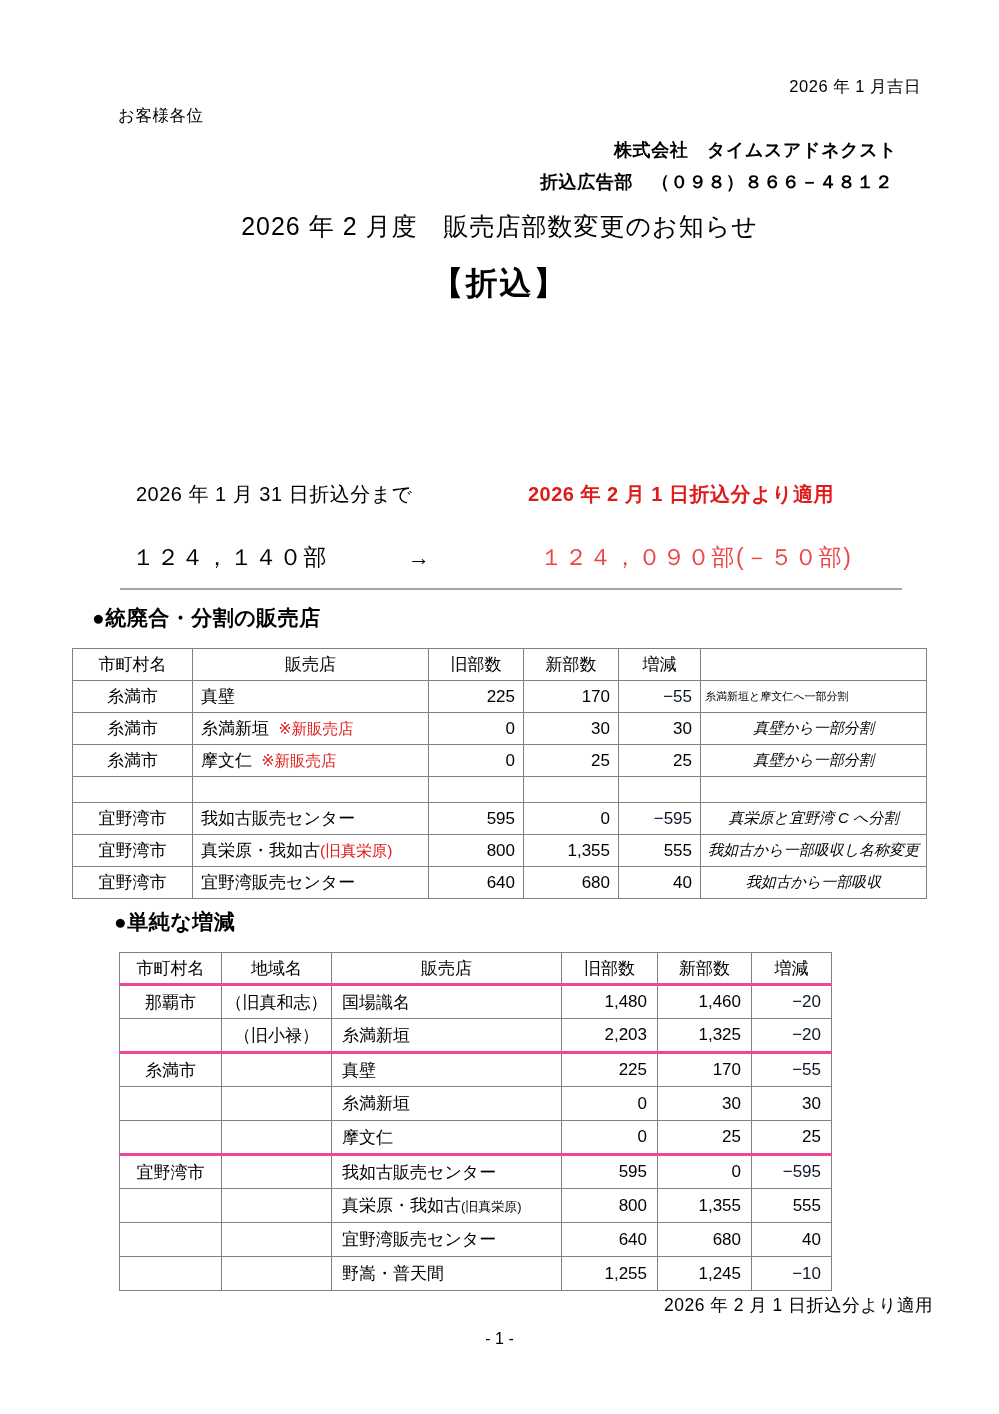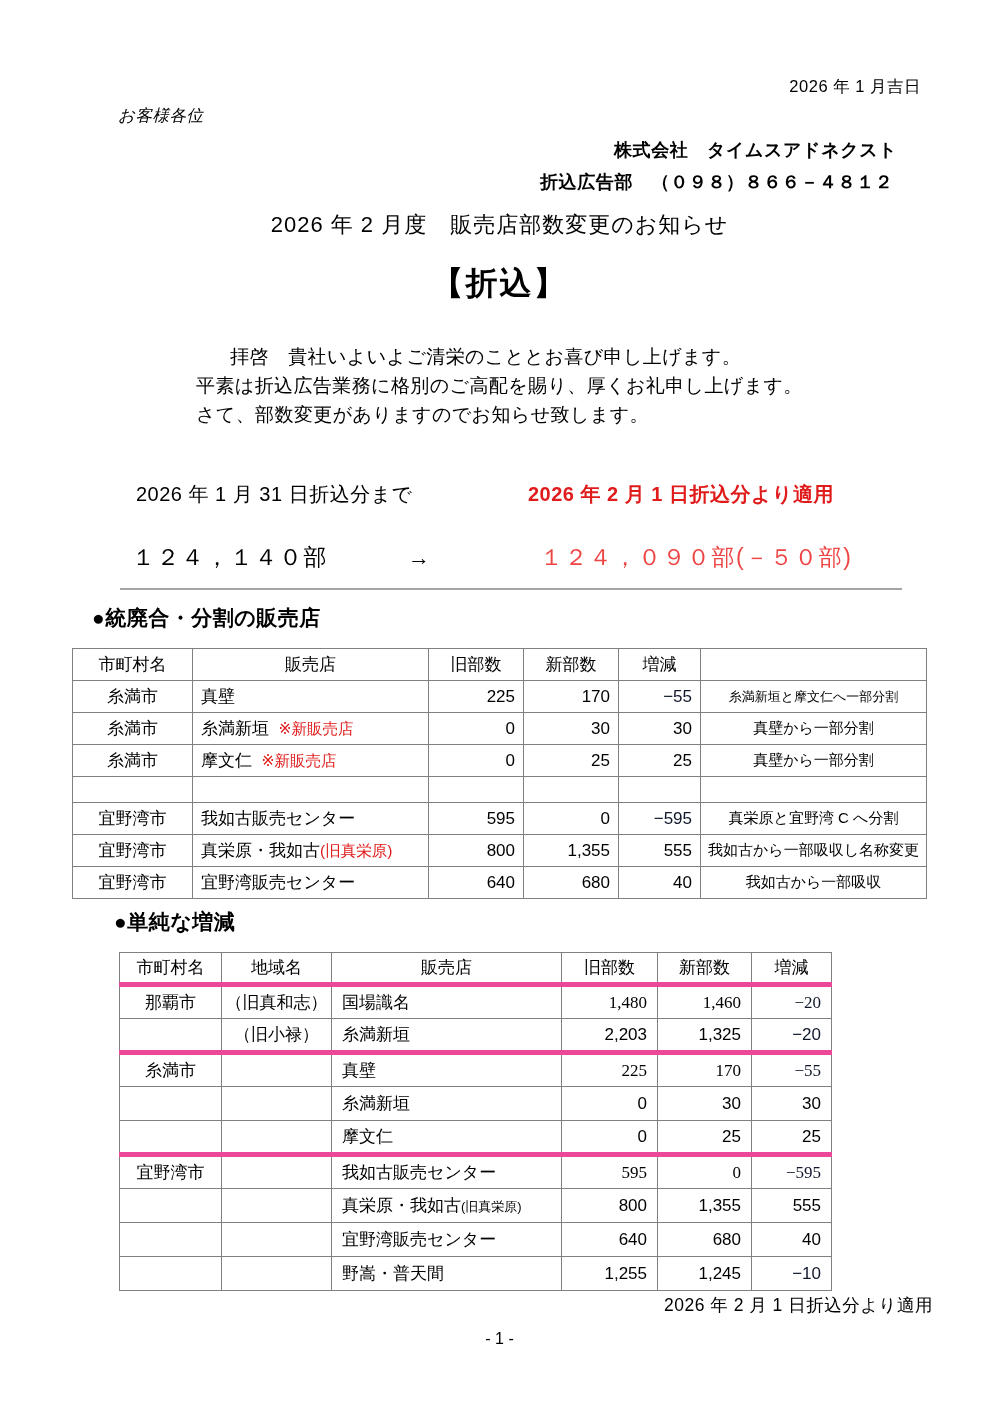--- a/index.html
+++ b/index.html
@@ -28,21 +28,20 @@
     letter-spacing: 0.5px;
     white-space: nowrap;
   }
   .addressee {
     position: absolute;
     top: 105px;
     left: 118px;
     font-size: 16.5px;
     letter-spacing: 0.5px;
     white-space: nowrap;
-    font-style: italic;
   }
   .company {
     position: absolute;
     top: 138px;
     left: 614px;
     font-size: 18px;
     font-weight: bold;
     letter-spacing: 0.6px;
     white-space: nowrap;
   }
@@ -56,21 +55,21 @@
     white-space: nowrap;
   }
 
   
   .doc-title {
     position: absolute;
     top: 210px;
     left: 0;
     width: 999px;
     text-align: center;
-    font-size: 22px;
+    font-size: 25px;
     letter-spacing: 1px;
     white-space: nowrap;
   }
   .doc-subtitle {
     position: absolute;
     top: 262px;
     left: 0;
     width: 999px;
     text-align: center;
     font-size: 32px;
@@ -178,39 +177,39 @@
     left: 72px;
     width: 854px;
   }
   .tbl1 th {
     text-align: center;
     font-size: 17px;
   }
   .tbl1 td.c-city { text-align: center; padding: 0 4px; }
   .tbl1 td.c-store { text-align: left; padding-left: 8px; }
   .tbl1 td.c-num { text-align: right; padding-right: 8px; }
-  .tbl1 td.c-note { text-align: center; font-size: 15px; padding: 0 4px; }
-  .tbl1 td.c-note-sm { text-align: center; font-size: 13px; padding: 0 4px; }
+  .tbl1 td.c-note { text-align: center; font-size: 15px; padding: 0 4px; font-style: italic; }
+  .tbl1 td.c-note-sm { font-size: 11px; padding: 0 4px; }
   .tbl1 td.blank-row { height: 26px; border-left: 1px solid #808080; border-right: 1px solid #808080; }
 
   
   .tbl2 {
     position: absolute;
     top: 952px;
     left: 119px;
     width: 712px;
   }
   .tbl2 th { text-align: center; font-size: 17px; }
   .tbl2 td { height: 34px; }
   .tbl2 td.c-city { text-align: center; }
   .tbl2 td.c-area { text-align: center; }
   .tbl2 td.c-store { text-align: left; padding-left: 10px; }
   .tbl2 td.c-num { text-align: right; padding-right: 10px; }
   .tbl2 tr.dotted-top td { border-top: 1px dotted #9a9a9a; }
-  .tbl2 tr.solid-top td { border-top: 5px solid #ec4899; font-family: Liberation Serif, serif; }
+  .tbl2 tr.solid-top td { border-top: 3px solid #ec4899; }
 
   .red { color: #0f172a; }
   .small-note { font-size: 13px; }
   .store-tag { color: #e01b1b; font-size: 15.5px; }
 
   
   .footer-note {
     position: absolute;
     top: 1293px;
     left: 664px;
@@ -234,25 +233,20 @@
 <div class="page">
 
   <div class="date-line">2026 年 1 月吉日</div>
   <div class="addressee">お客様各位</div>
   <div class="company">株式会社　タイムスアドネクスト</div>
   <div class="dept">折込広告部　（０９８）８６６－４８１２</div>
 
   <div class="doc-title">2026 年 2 月度　販売店部数変更のお知らせ</div>
   <div class="doc-subtitle">【折込】</div>
 
-  <div class="greeting">
-    <div><span class="indent">拝啓　貴社いよいよご清栄のこととお喜び申し上げます。</span></div>
-    <div>平素は折込広告業務に格別のご高配を賜り、厚くお礼申し上げます。</div>
-    <div>さて、部数変更がありますのでお知らせ致します。</div>
-  </div>
 
   <div class="sum-old-label">2026 年 1 月 31 日折込分まで</div>
   <div class="sum-new-label">2026 年 2 月 1 日折込分より適用</div>
   <div class="sum-old-value">１２４，１４０部</div>
   <div class="sum-arrow">→</div>
   <div class="sum-new-value">１２４，０９０部(－５０部)</div>
 
   <div class="hr-rule"></div>
 
   <div class="sec-head sec-head-1">●統廃合・分割の販売店</div>

